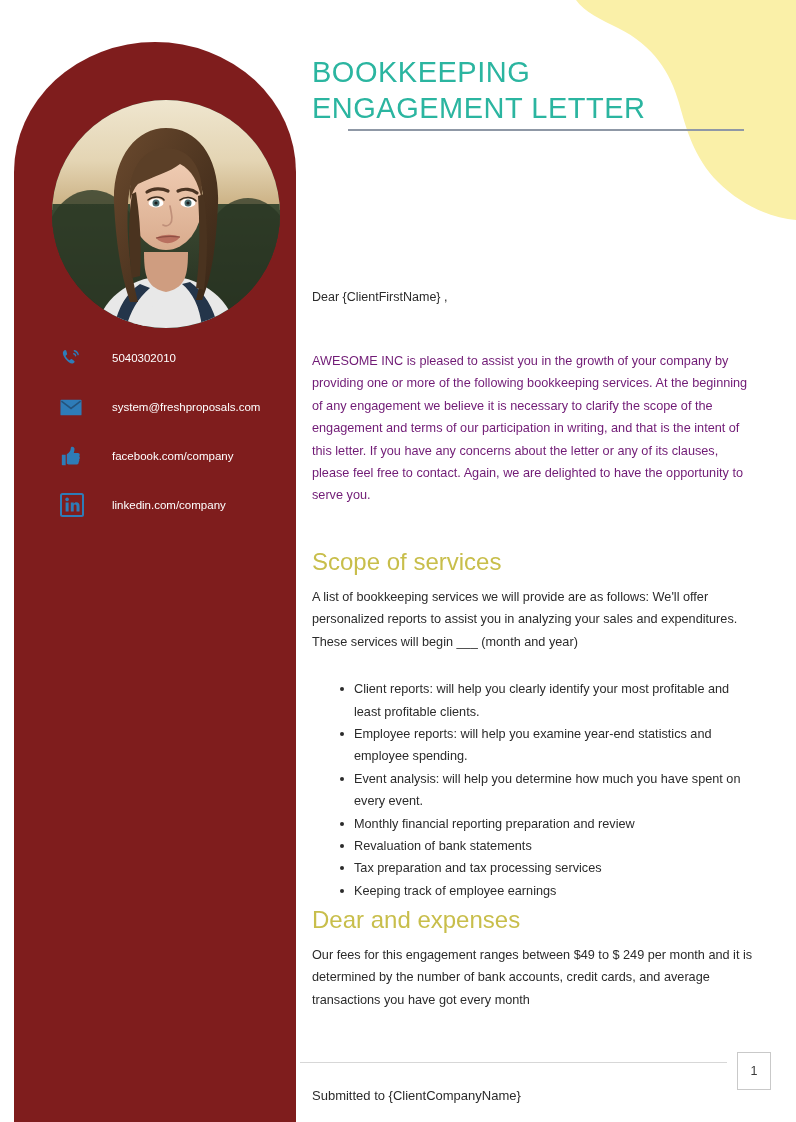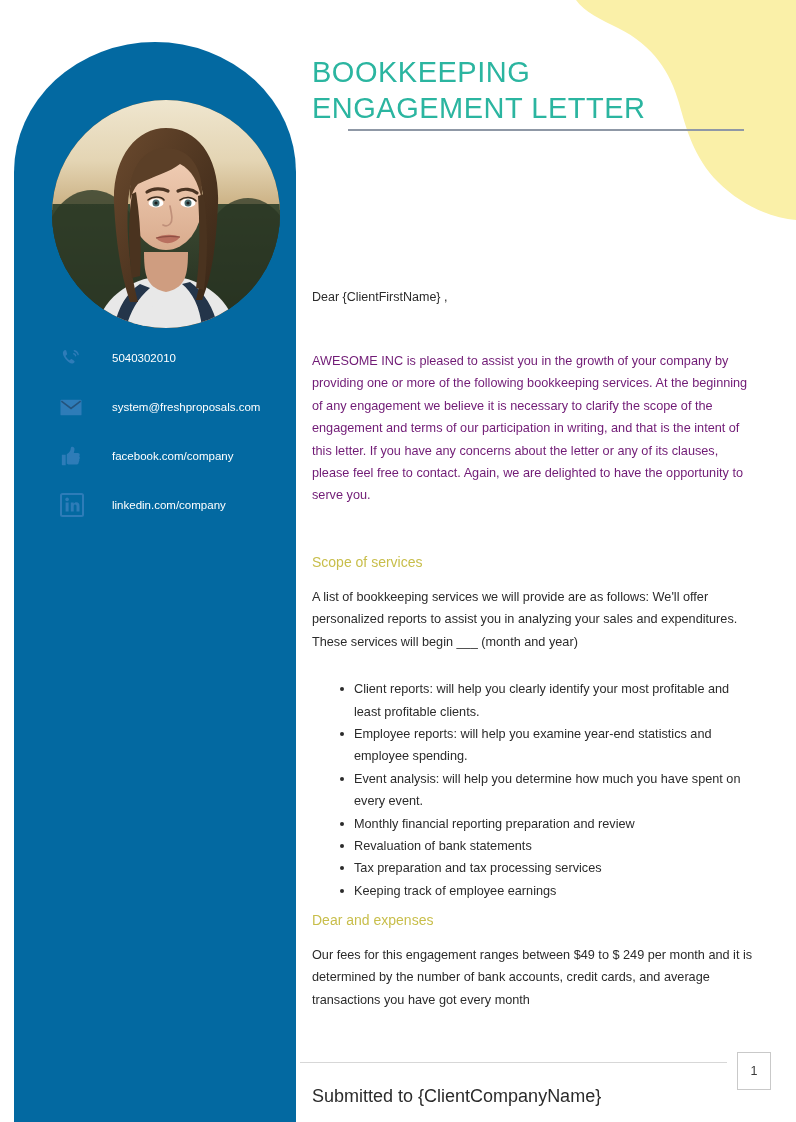--- a/index.html
+++ b/index.html
@@ -30,21 +30,21 @@
     pointer-events: none;
   }
 
   
   .sidebar {
     position: absolute;
     left: 14px;
     top: 42px;
     width: 282px;
     height: 1080px;
-    background: #0369a1;
+    background: #7f1d1d;
     border-top-left-radius: 141px 130px;
     border-top-right-radius: 141px 130px;
   }
 
   .portrait {
     position: absolute;
     left: 38px;
     top: 58px;
     width: 228px;
     height: 228px;
@@ -132,21 +132,21 @@
     color: #701a75;
     text-align: left;
   }
 
   .section { position: absolute; left: 0; width: 442px; }
   .section-scope { top: 550px; }
   .section-fees  { top: 908px; }
 
   .section-heading {
     color: #C8BE4B;
-    font-size: 14px;
+    font-size: 24px;
     line-height: 24px;
     font-weight: 400;
     margin-bottom: 12px;
   }
 
   .section-body {
     font-size: 12.7px;
     line-height: 22.4px;
     color: #2B2B2B;
   }
@@ -181,21 +181,21 @@
     left: 300px;
     top: 1062px;
     width: 427px;
     height: 1px;
     background: #D7D7D7;
   }
   .footer-text {
     position: absolute;
     left: 312px;
     top: 1086px;
-    font-size: 18px;
+    font-size: 13px;
     line-height: 20px;
     color: #2B2B2B;
   }
   .page-badge {
     position: absolute;
     left: 737px;
     top: 1052px;
     width: 34px;
     height: 38px;
     border: 1px solid #C9C9C9;

